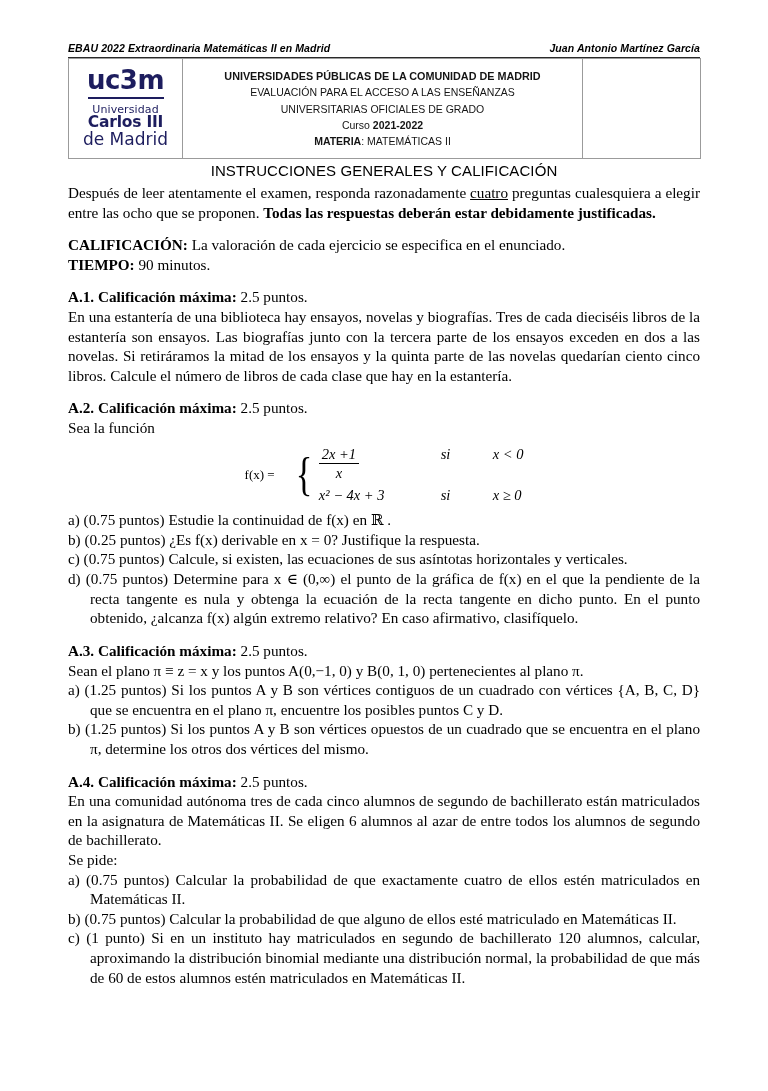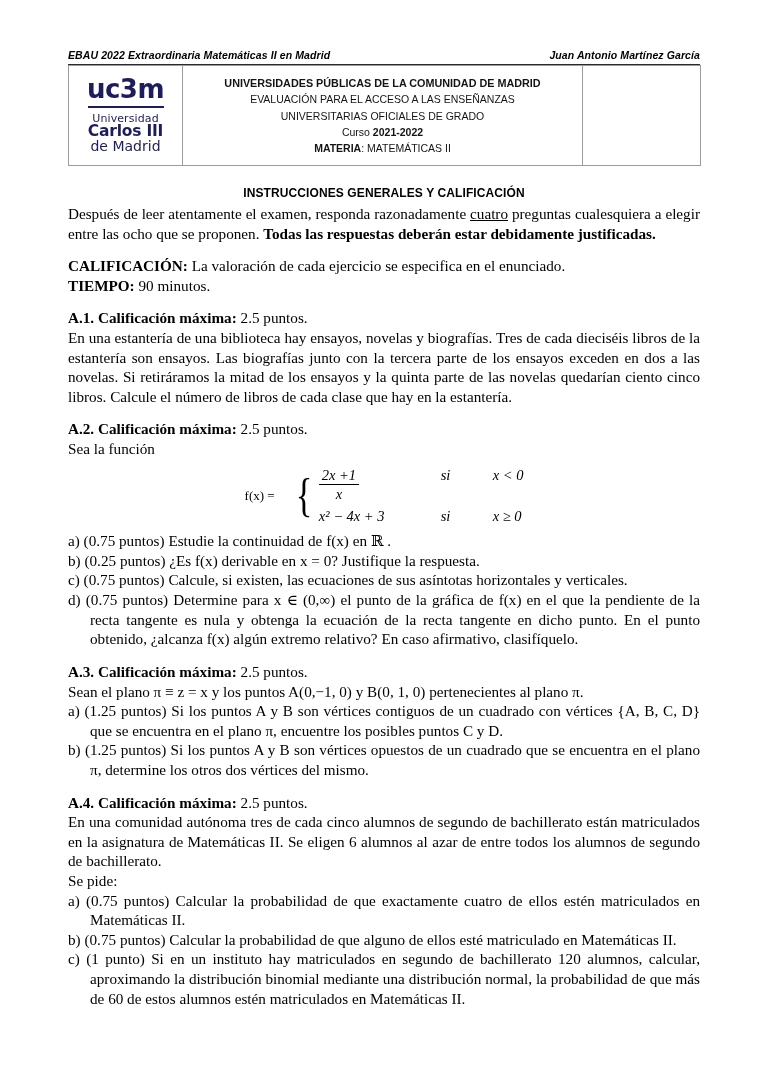--- a/index.html
+++ b/index.html
@@ -11,21 +11,21 @@
     width: 768px; height: 1091px;
     font-family: "Liberation Serif", "DejaVu Serif", serif;
     color: #000;
     position: relative;
     overflow: hidden;
   }
 
   .page {
     position: absolute;
     left: 68px;
-    top: 11px;
+    top: 4px;
     width: 632px;
     height: 812px;
   }
 
   
   .doc-header {
     display: flex;
     justify-content: space-between;
     align-items: flex-end;
     font-family: "Liberation Sans", "DejaVu Sans", sans-serif;
@@ -79,43 +79,43 @@
     font-weight: normal;
     letter-spacing: 0.1px;
   }
   .logo .lg-carlos {
     font-size: 15.5px;
     font-weight: bold;
     letter-spacing: -0.2px;
     margin: 0;
   }
   .logo .lg-madrid {
-    font-size: 14px;
+    font-size: 17px;
     font-weight: normal;
   }
 
   
   .mh-text {
     text-align: center;
     font-family: "Liberation Sans", "DejaVu Sans", sans-serif;
     font-size: 10.5px;
     line-height: 1.55;
     padding: 6px 8px;
     color: #141414;
   }
   .mh-text .l1 { font-weight: bold; font-size: 10.8px; }
   .mh-text b { font-weight: bold; }
 
   
   .instr-title {
     text-align: center;
     font-family: "Liberation Sans", "DejaVu Sans", sans-serif;
-    font-weight: bold;
-    font-size: 12px;
-    margin-top: 20px;
+    font-weight: normal;
+    font-size: 15px;
+    margin-top: 3px;
     letter-spacing: 0.1px;
   }
   p.para {
     font-size: 15.2px;
     line-height: 1.29;
     margin: 4px 0 0 0;
     text-align: justify;
   }
   p.tight { margin-top: 0; }
   .gap { height: 13px; }

